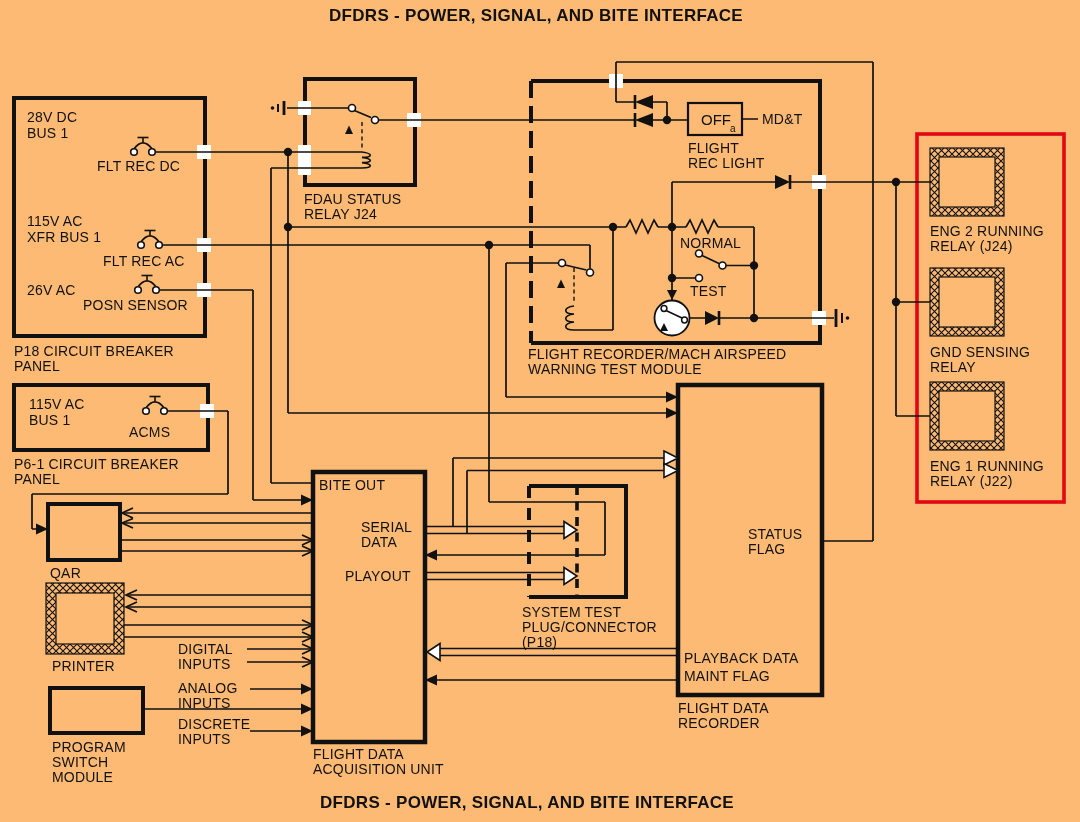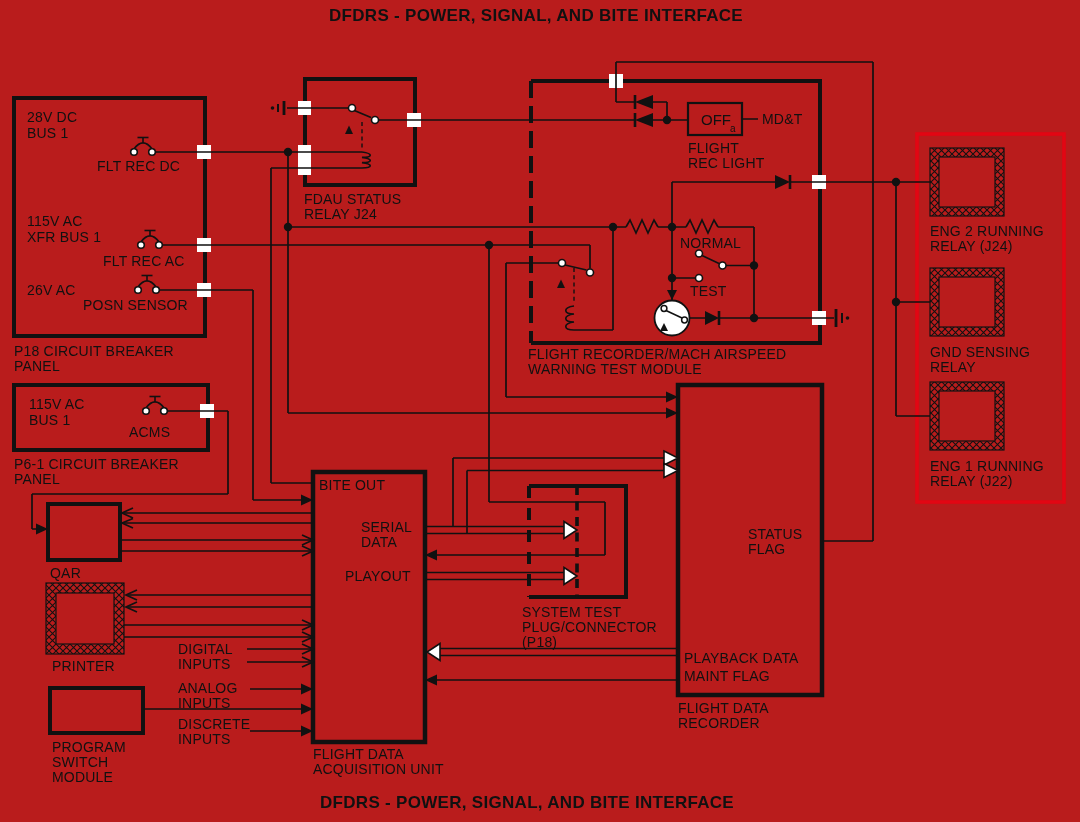--- a/index.html
+++ b/index.html
@@ -1,16 +1,16 @@
 <!DOCTYPE html>
 <html><head>
 <meta charset="utf-8">
 <style>
   html,body{margin:0;padding:0;background:#ffffff;}
-  .stage{width:1080px;height:822px;position:relative;background:#b91c1c;overflow:hidden;}
+  .stage{width:1080px;height:822px;position:relative;background:#fdba74;overflow:hidden;}
   svg{display:block;}
   text{font-family:"Liberation Sans","DejaVu Sans",sans-serif;fill:#111;}
   .lbl{font-size:14px;letter-spacing:.2px;}
   .ttl{font-size:17px;font-weight:bold;letter-spacing:.3px;}
   .off{font-size:15px;}
   .sub{font-size:10px;}
 </style>
 </head>
 <body>
 

